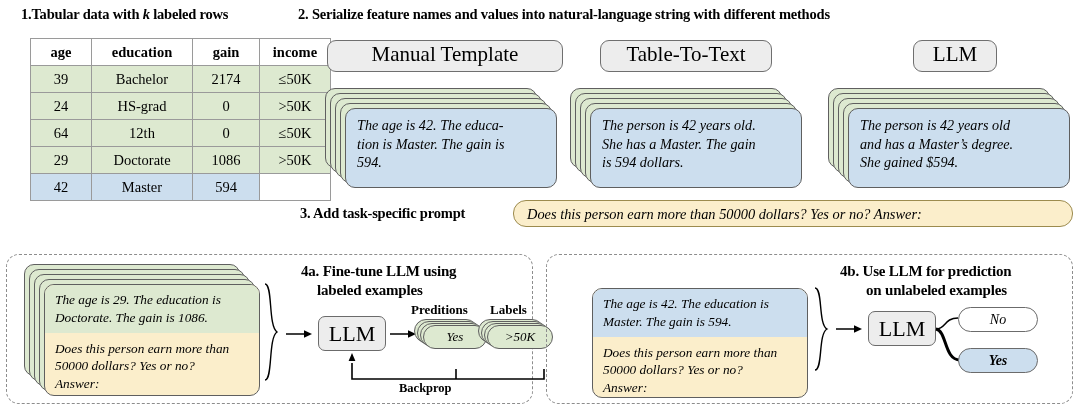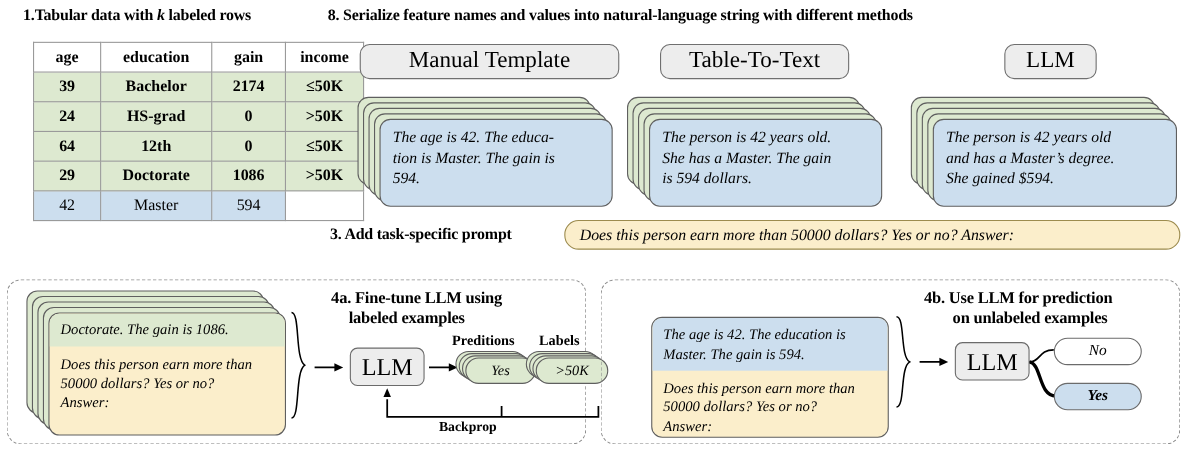--- a/index.html
+++ b/index.html
@@ -33,21 +33,21 @@
   }
   table.tab th, table.tab td{
     border:1px solid #9a9a9a;
     text-align:center;
     height:26px;
     padding:0 4px;
     font-size:14.5px;
     background:#ffffff;
   }
   table.tab th{font-weight:bold;}
-  table.tab td.g{background:#dde9d0;font-weight:bold;}
+  table.tab td.g{background:#dde9d0;}
   table.tab td.b{background:#ccdeee;}
   table.tab td.e{background:#ffffff;}
   .c-age{width:52px;}
   .c-edu{width:92px;}
   .c-gain{width:58px;}
   .c-inc{width:62px;}
 
   
   .method-pill{
     border:1.4px solid #6f6f6f;
@@ -236,21 +236,21 @@
       <tr>
         <td class="b">42</td>
         <td class="b">Master</td>
         <td class="b">594</td>
         <td class="e"></td>
       </tr>
     </tbody>
   </table>
 </div>
 
-<div class="abs step-head" style="left:298px; top:6px;">8. Serialize feature names and values into natural-language string with different methods</div>
+<div class="abs step-head" style="left:298px; top:6px;">2. Serialize feature names and values into natural-language string with different methods</div>
 
 <div class="abs method-pill" style="left:327px; top:40px; width:236px; height:32px;">Manual Template</div>
 
 <div class="stack" style="left:325px; top:88px; width:232px; height:125px;">
   <div class="sheet" style="left:0px;  top:0px;  width:212px; height:80px;"></div>
   <div class="sheet" style="left:5px;  top:5px;  width:212px; height:80px;"></div>
   <div class="sheet" style="left:10px; top:10px; width:212px; height:80px;"></div>
   <div class="sheet" style="left:15px; top:15px; width:212px; height:80px;"></div>
   <div class="front" style="left:20px; top:20px; width:212px; height:80px;">
     <div>The age is 42. The educa-</div>
@@ -292,20 +292,21 @@
 
 <div class="abs panel" style="left:6px; top:254px; width:527px; height:150px;"></div>
 
 <div class="exstack" style="left:24px; top:264px; width:236px; height:132px;">
   <div class="sheet" style="left:0px;  top:0px;  width:216px; height:112px;"></div>
   <div class="sheet" style="left:5px;  top:5px;  width:216px; height:112px;"></div>
   <div class="sheet" style="left:10px; top:10px; width:216px; height:112px;"></div>
   <div class="sheet" style="left:15px; top:15px; width:216px; height:112px;"></div>
   <div class="front" style="left:20px; top:20px; width:216px; height:112px;">
     <div class="top">
+      <div>The age is 29. The education is</div>
       <div>Doctorate. The gain is 1086.</div>
     </div>
     <div class="bot">
       <div>Does this person earn more than</div>
       <div>50000 dollars? Yes or no?</div>
       <div>Answer:</div>
     </div>
   </div>
 </div>
 

